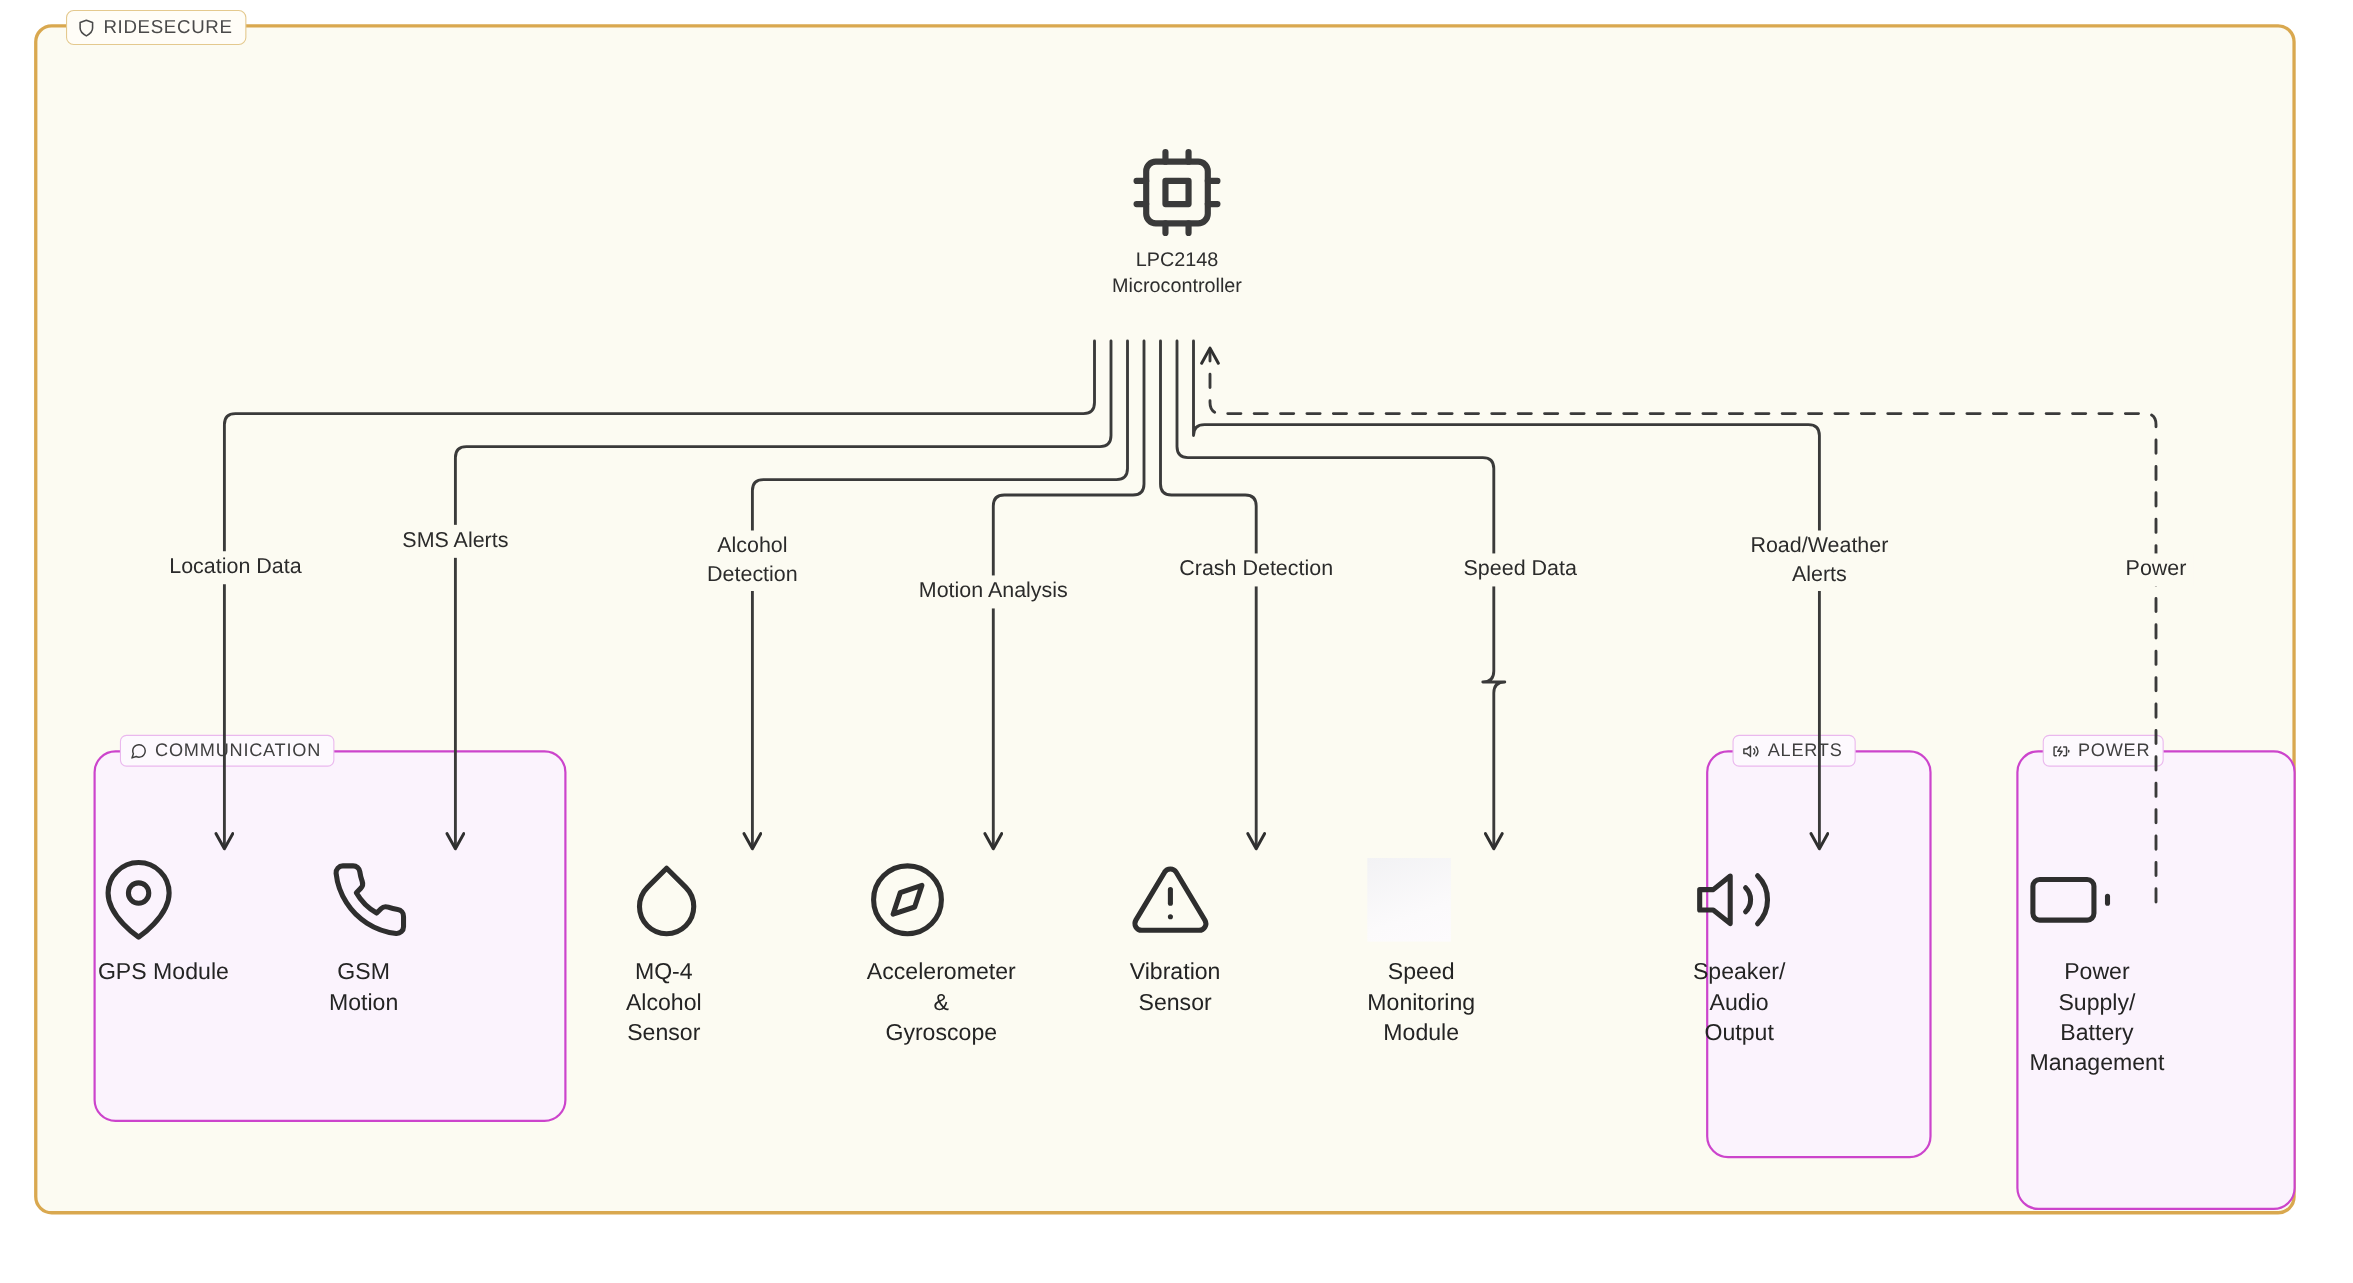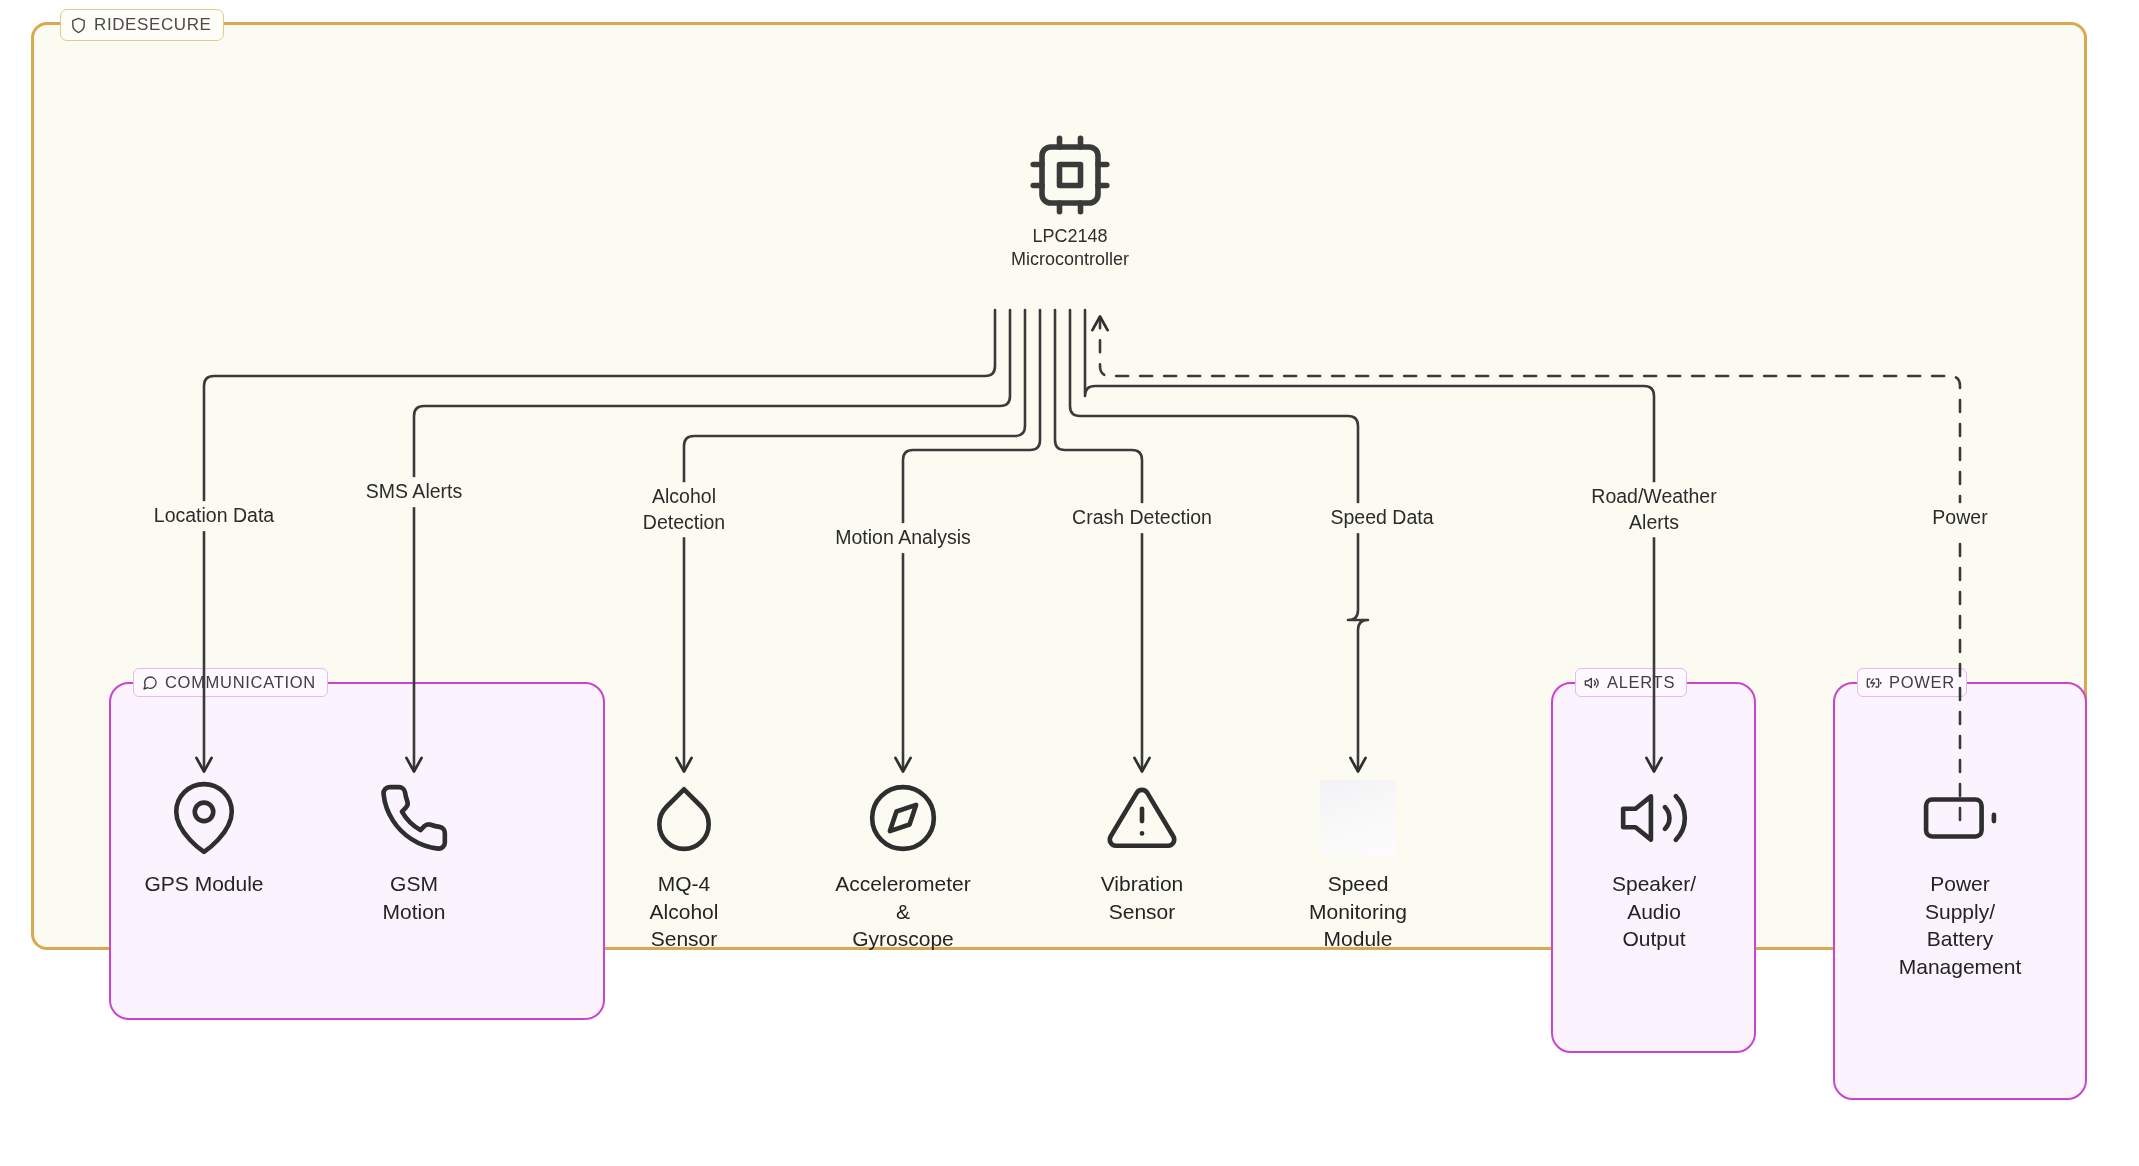--- a/index.html
+++ b/index.html
@@ -16,21 +16,21 @@
     background: #ffffff;
     overflow: hidden;
   }
 
   
   .outer-frame {
     position: absolute;
     left: 31px;
     top: 22px;
     width: 2056px;
-    height: 928px;
+    height: 1082px;
     box-sizing: border-box;
     border: 3px solid #d9a84f;
     border-radius: 16px;
     background: #fcfbf2;
   }
   .frame-badge {
     position: absolute;
     left: 26px;
     top: -16px;
     display: flex;
@@ -115,21 +115,21 @@
     white-space: nowrap;
   }
   .group-badge .glyph { display: flex; align-items: center; }
 
   
   .node {
     position: absolute;
     transform: translateX(-50%);
     display: flex;
     flex-direction: column;
-    align-items: center;
+    align-items: flex-start;
     gap: 12px;
     width: 230px;
   }
   .node-icon {
     height: 80px;
     display: flex;
     align-items: center;
     justify-content: center;
   }
   .node-label {
@@ -154,21 +154,21 @@
     <div class="frame-badge">
       <span class="glyph">
         <svg width="17" height="17" viewBox="0 0 24 24" fill="none" stroke="#4a4a4a" stroke-width="2" stroke-linecap="round" stroke-linejoin="round">
           <path d="M12 22s8-4 8-10V5l-8-3-8 3v7c0 6 8 10 8 10z"></path>
         </svg>
       </span>
       <span>RIDESECURE</span>
     </div>
   </div>
 
-  <div class="group" style="left:85px; top:682px; width:496px; height:338px;margin-left:24px;">
+  <div class="group" style="left:85px; top:682px; width:430px; height:338px;">
     <div class="group-badge">
       <span class="glyph">
         <svg width="16" height="16" viewBox="0 0 24 24" fill="none" stroke="#3f3f3f" stroke-width="2" stroke-linecap="round" stroke-linejoin="round">
           <path d="M21 11.5a8.38 8.38 0 0 1-.9 3.8 8.5 8.5 0 0 1-7.6 4.7 8.38 8.38 0 0 1-3.8-.9L3 21l1.9-5.7a8.38 8.38 0 0 1-.9-3.8 8.5 8.5 0 0 1 4.7-7.6 8.38 8.38 0 0 1 3.8-.9h.5a8.48 8.48 0 0 1 8 8v.5z"></path>
         </svg>
       </span>
       <span>COMMUNICATION</span>
     </div>
   </div>
 

